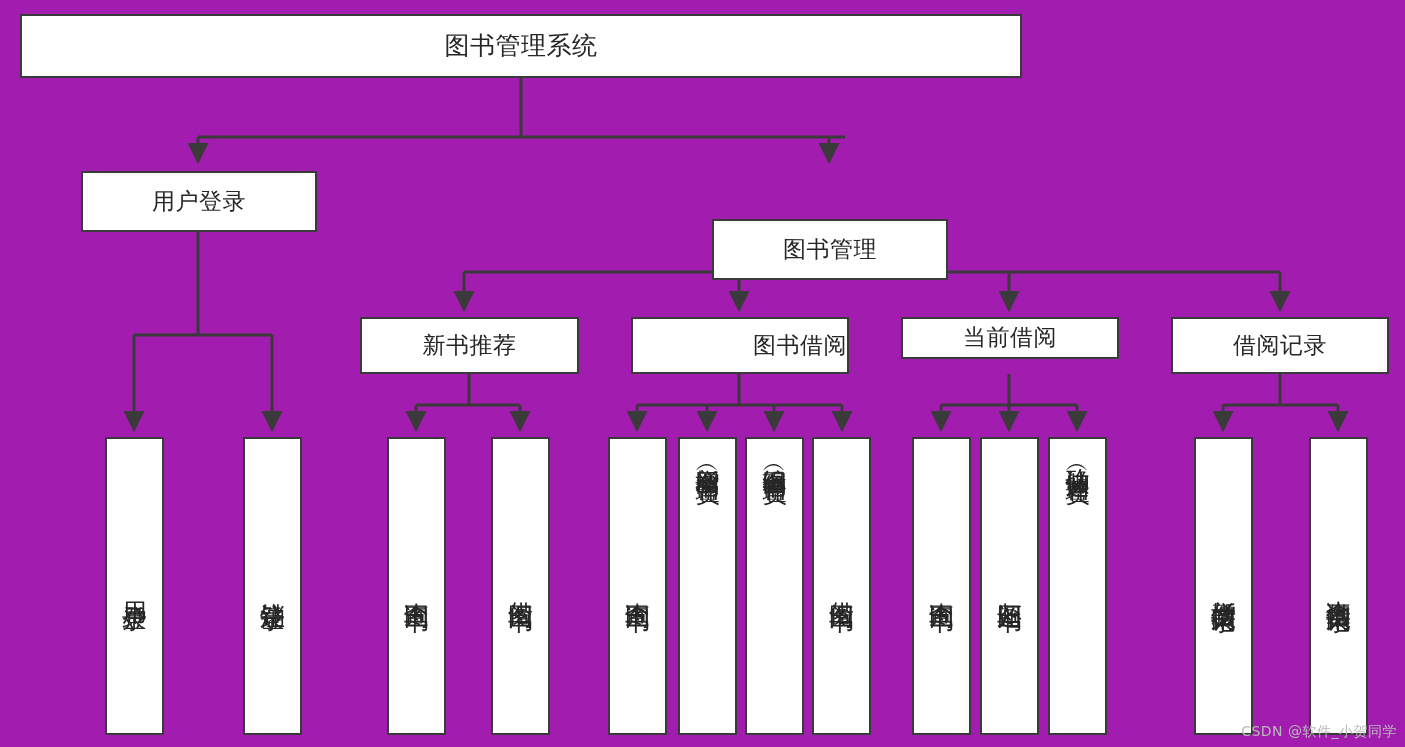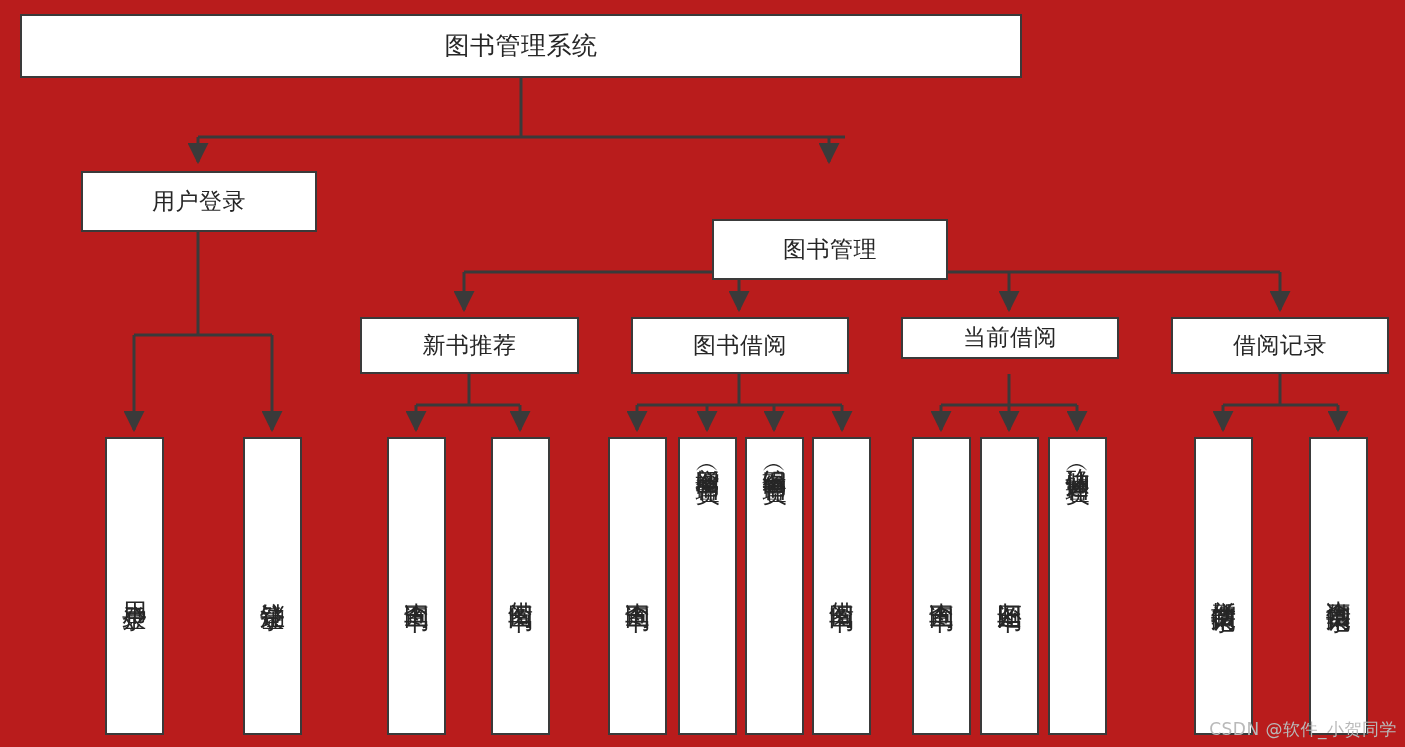--- a/index.html
+++ b/index.html
@@ -8,21 +8,21 @@
     padding: 0;
     background: #ffffff;
   }
   body {
     font-family: "DejaVu Sans", "Liberation Sans", sans-serif;
   }
   #diagram-root {
     position: relative;
     width: 1405px;
     height: 747px;
-    background: #b91c1c;
+    background: #a21caf;
     overflow: hidden;
   }
   svg#connectors {
     position: absolute;
     left: 0;
     top: 0;
     width: 1405px;
     height: 747px;
     pointer-events: none;
   }
@@ -67,21 +67,21 @@
     font-size: 24px;
   }
   .node.vert.centered {
     align-items: center;
     padding-top: 0;
   }
   #watermark {
     position: absolute;
     right: 8px;
     bottom: 6px;
-    font-size: 17px;
+    font-size: 14px;
     color: #b9b9b9;
     white-space: nowrap;
     letter-spacing: 0.5px;
   }
 </style>
 </head>
 <body>
 
 <div id="diagram-root">
 
@@ -142,21 +142,21 @@
   <div class="node horiz" style="left:81px; top:171px; width:236px; height:61px;">
     <span class="label">用户登录</span>
   </div>
   <div class="node horiz" style="left:712px; top:171px; width:236px; height:61px;margin-top:48px;">
     <span class="label">图书管理</span>
   </div>
 
   <div class="node horiz" style="left:360px; top:317px; width:219px; height:57px;">
     <span class="label">新书推荐</span>
   </div>
-  <div class="node horiz" style="left:631px; top:317px; width:218px; height:57px;">
+  <div class="node horiz" style="left:631px; top:317px; width:218px; height:57px;justify-content:flex-end;">
     <span class="label">图书借阅</span>
   </div>
   <div class="node horiz" style="left:901px; top:317px; width:218px; height:42px;">
     <span class="label">当前借阅</span>
   </div>
   <div class="node horiz" style="left:1171px; top:317px; width:218px; height:57px;">
     <span class="label">借阅记录</span>
   </div>
 
   <div class="node vert centered" style="left:105px; top:437px; width:59px; height:298px;">

